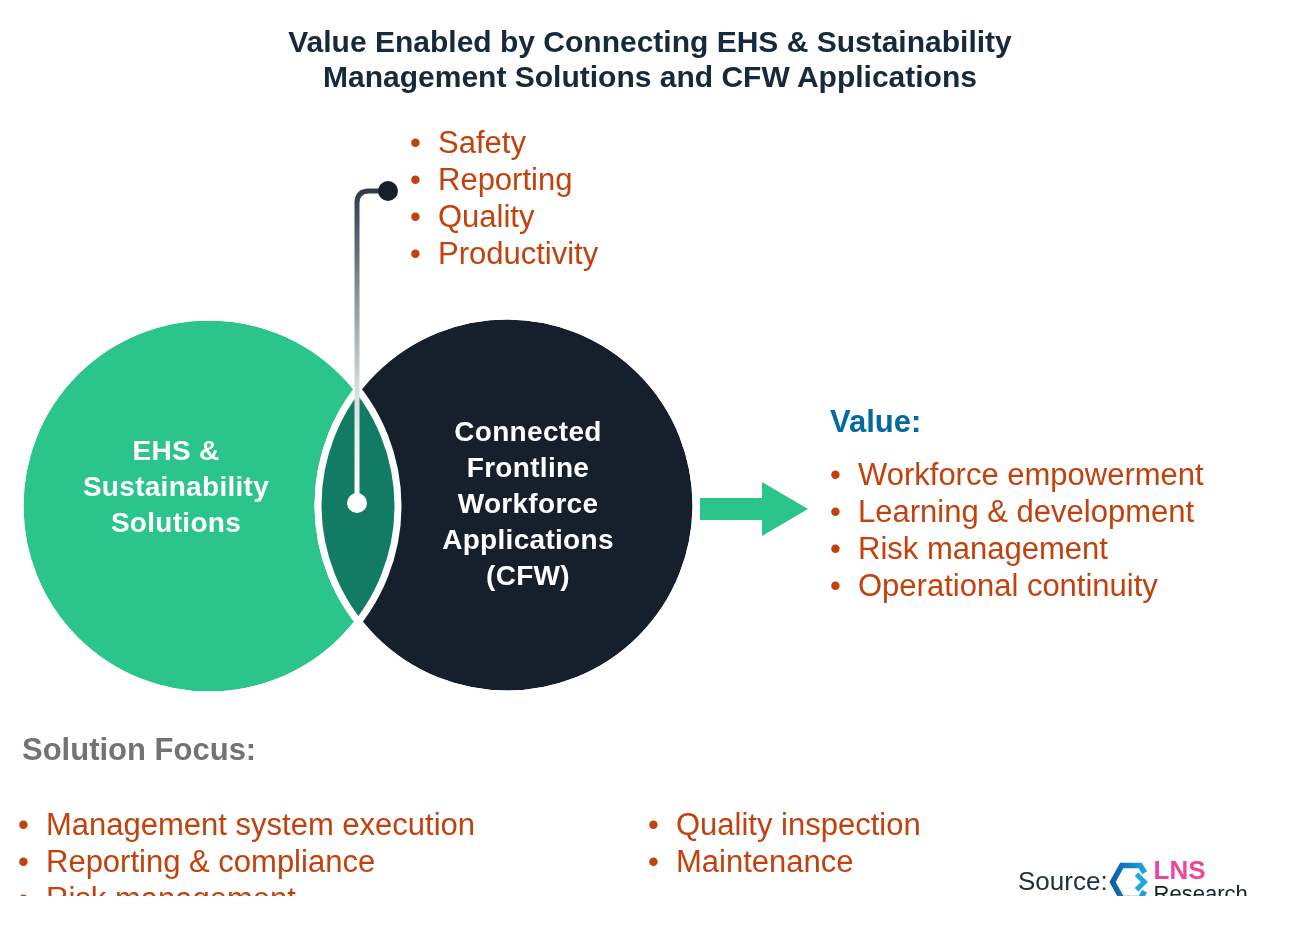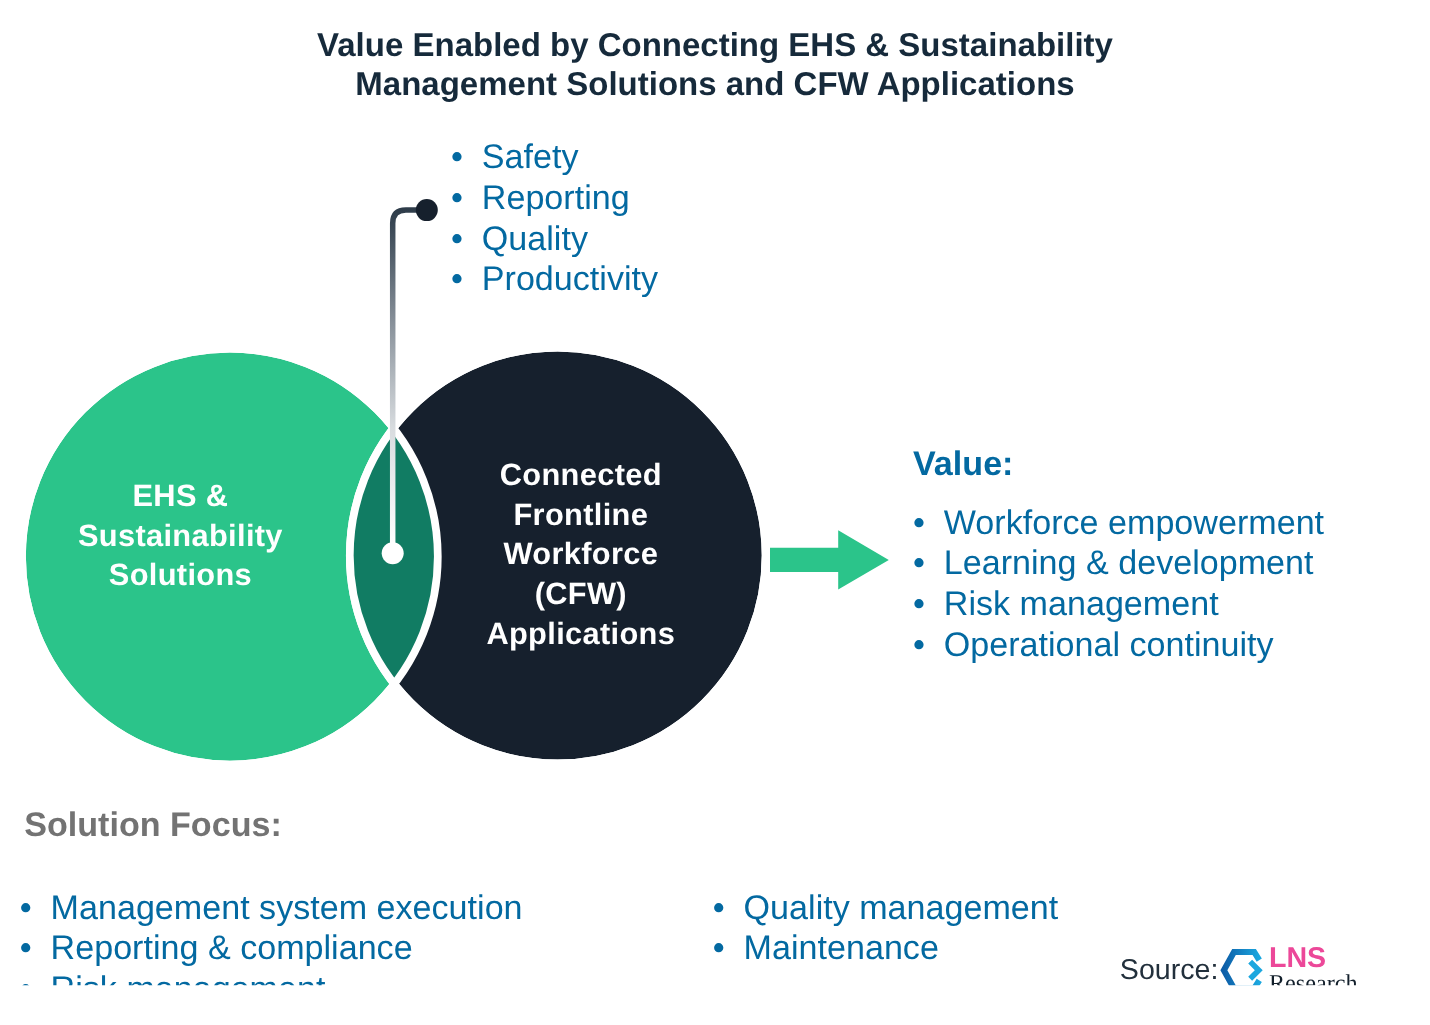--- a/index.html
+++ b/index.html
@@ -11,31 +11,31 @@
   .layer { position:absolute; left:0; top:0; }
   ul { list-style:none; }
 
   .title {
     position:absolute; top:24px; left:0; right:0; text-align:center;
     font-size:30px; line-height:35px; font-weight:800; color:#162A3B;
   }
 
   .bullet {
     position:relative; padding-left:28px;
-    font-size:31px; line-height:37px; color:#0369a1;
+    font-size:31px; line-height:37px; color:#c2410c;
   }
   .bullet::before { content:"\2022"; position:absolute; left:0; top:0; }
 
   .top-bullets { position:absolute; left:410px; top:124px; }
 
   .venn-label {
     position:absolute; width:256px; text-align:center; color:#ffffff;
     font-weight:700; font-size:28px; line-height:36px; letter-spacing:0.3px;
   }
-  .venn-label.left  { left:36px;  top:433px; }
+  .venn-label.left  { left:48px;  top:433px; }
   .venn-label.right { left:400px; top:414px; }
 
   .value-heading {
     position:absolute; left:830px; top:404px;
     font-size:31px; font-weight:800; color:#0369a1;
   }
   .value-list { position:absolute; left:830px; top:456px; }
 
   .sf-heading {
     position:absolute; left:22px; top:732px;
@@ -45,21 +45,21 @@
   .sf-col2 { position:absolute; left:648px; top:806px; }
 
   .source {
     position:absolute; left:1018px; top:858px;
     display:flex; align-items:center; gap:0;
   }
   .source-label { font-size:26px; color:#22303C; }
   .lns-icon { width:46px; height:46px; }
   .lns-text { display:flex; flex-direction:column; justify-content:center; }
   .lns-name { font-size:26px; font-weight:800; color:#ec4899; line-height:25px; }
-  .lns-research { font-size:22px; font-weight:400; color:#121F2B; line-height:22px;font-family:Liberation Serif, serif; }
+  .lns-research { font-size:22px; font-weight:400; color:#121F2B; line-height:22px; }
 </style>
 </head>
 <body>
 
 <div class="canvas">
 
   <svg class="layer" width="1300" height="932" viewBox="0 0 1300 932">
     <defs>
       <linearGradient id="lineGrad" x1="0" y1="0" x2="0" y2="1">
         <stop offset="0" stop-color="#2E3C4A"></stop>
@@ -100,40 +100,40 @@
   <div class="venn-label left">
     <div>EHS &amp;</div>
     <div>Sustainability</div>
     <div>Solutions</div>
   </div>
 
   <div class="venn-label right">
     <div>Connected</div>
     <div>Frontline</div>
     <div>Workforce</div>
+    <div>Applications</div>
     <div>(CFW)</div>
-    <div>Applications</div>
   </div>
 
   <div class="value-heading">Value:</div>
   <ul class="value-list">
     <li class="bullet">Workforce empowerment</li>
     <li class="bullet">Learning &amp; development</li>
     <li class="bullet">Risk management</li>
     <li class="bullet">Operational continuity</li>
   </ul>
 
   <div class="sf-heading">Solution Focus:</div>
   <ul class="sf-col1">
     <li class="bullet">Management system execution</li>
     <li class="bullet">Reporting &amp; compliance</li>
     <li class="bullet">Risk management</li>
   </ul>
   <ul class="sf-col2">
-    <li class="bullet">Quality management</li>
+    <li class="bullet">Quality inspection</li>
     <li class="bullet">Maintenance</li>
   </ul>
 
   <div class="source">
     <span class="source-label">Source:</span>
     <svg class="lns-icon" viewBox="0 0 100 100">
       <defs>
         <linearGradient id="lnsGrad" x1="0" y1="0" x2="1" y2="0">
           <stop offset="0" stop-color="#0D5EA8"></stop>
           <stop offset="1" stop-color="#1BA7DF"></stop>

